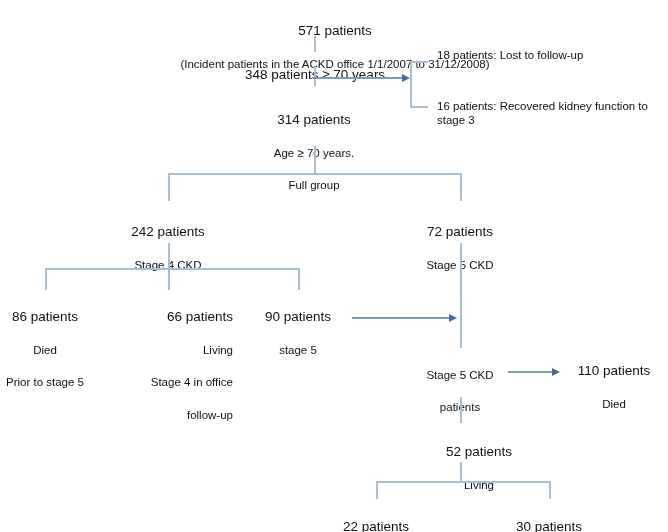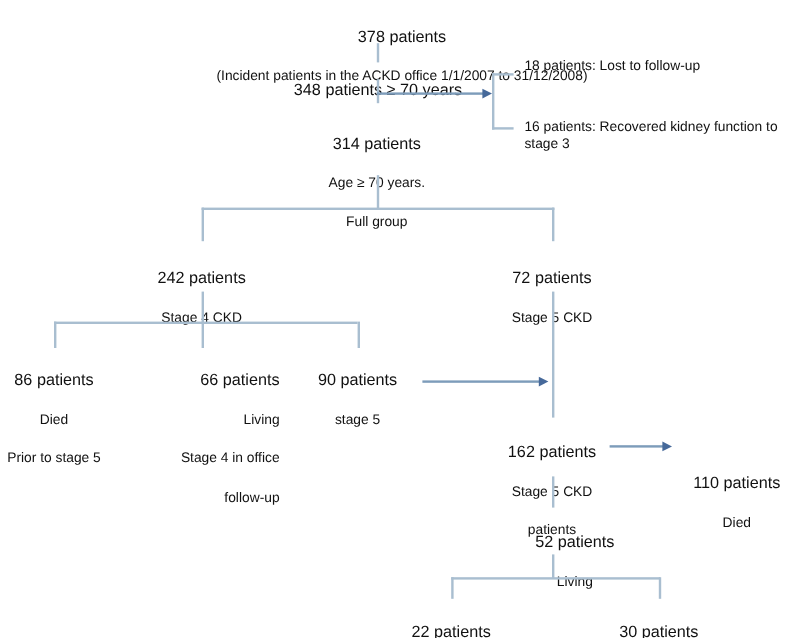--- a/index.html
+++ b/index.html
@@ -62,21 +62,21 @@
     border-bottom: 4.5px solid transparent;
     border-left: 8px solid #46699a;
   }
 </style>
 </head>
 <body>
 
 <div id="canvas">
 
   <div class="node" style="left:160px; top:4px; width:350px;">
-    <span class="big">378 patients</span>
+    <span class="big">571 patients</span>
     <span class="sub">(Incident patients in the ACKD office 1/1/2007 to 31/12/2008)</span>
   </div>
 
   <div class="vline" style="left:314px; top:36px; height:16px;"></div>
 
   <div class="node" style="left:215px; top:48px; width:200px;">
     <span class="big">348 patients ≥ 70 years</span>
   </div>
 
   <div class="vline" style="left:314px; top:66px; height:20px;"></div>
@@ -139,29 +139,28 @@
     <span class="big">90 patients</span>
     <span class="sub">stage 5</span>
   </div>
 
   <div class="arrow-h" style="left:352px; top:317px; width:98px;"></div>
   <div class="arrow-head" style="left:449px; top:313.5px;"></div>
 
   <div class="vline" style="left:460px; top:243px; height:105px;"></div>
 
   <div class="node" style="left:390px; top:350px; width:140px;">
-    <span class="big">162 patients</span>
     <span class="sub">Stage 5 CKD</span>
     <span class="sub">patients</span>
   </div>
 
   <div class="arrow-h" style="left:508px; top:371px; width:45px;"></div>
   <div class="arrow-head" style="left:552px; top:367.5px;"></div>
 
-  <div class="node" style="left:562px; top:376px; width:104px;">
+  <div class="node" style="left:562px; top:344px; width:104px;">
     <span class="big">110 patients</span>
     <span class="sub">Died</span>
   </div>
 
   <div class="vline" style="left:460px; top:397px; height:26px;"></div>
 
   <div class="node" style="left:419px; top:425px; width:120px;">
     <span class="big">52 patients</span>
     <span class="sub">Living</span>
   </div>

